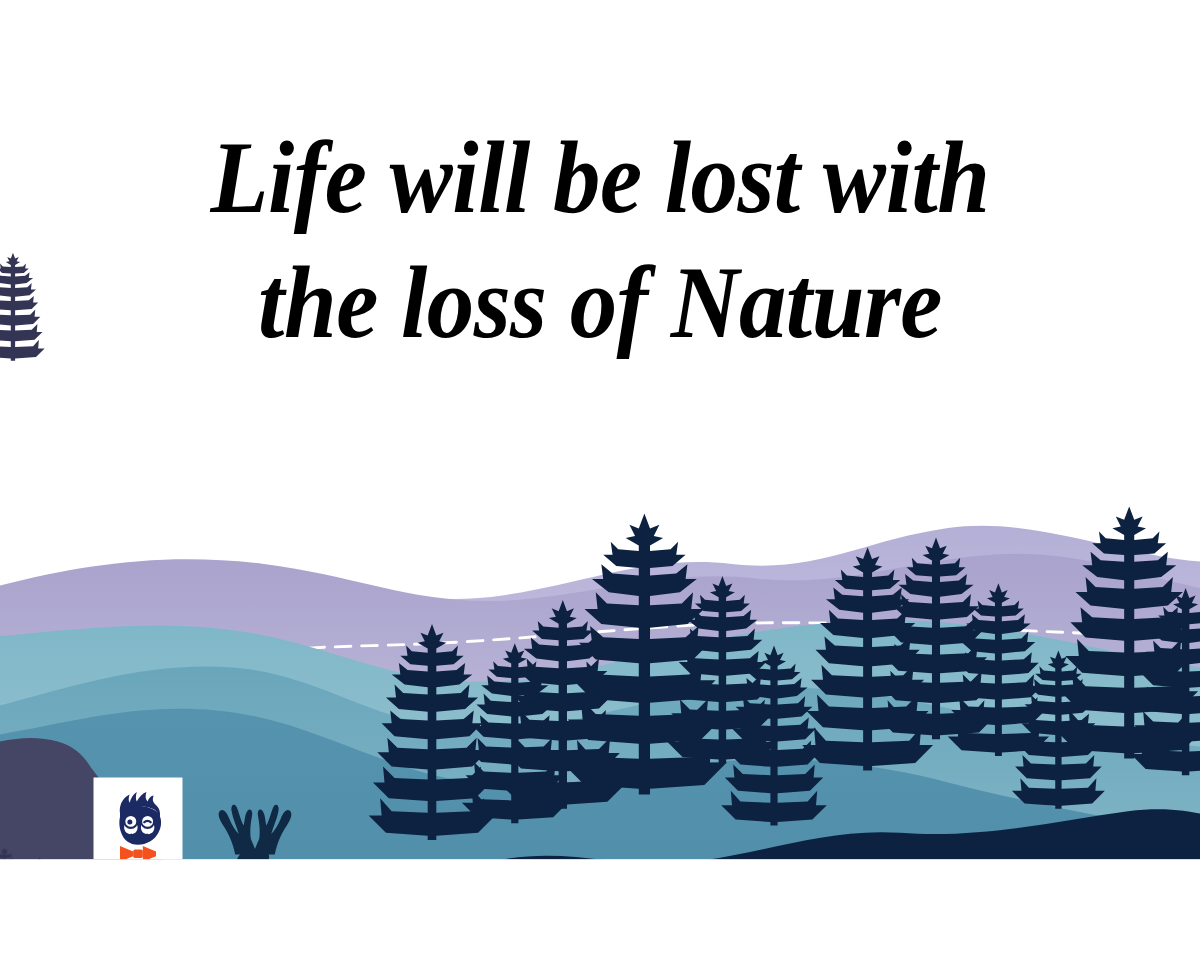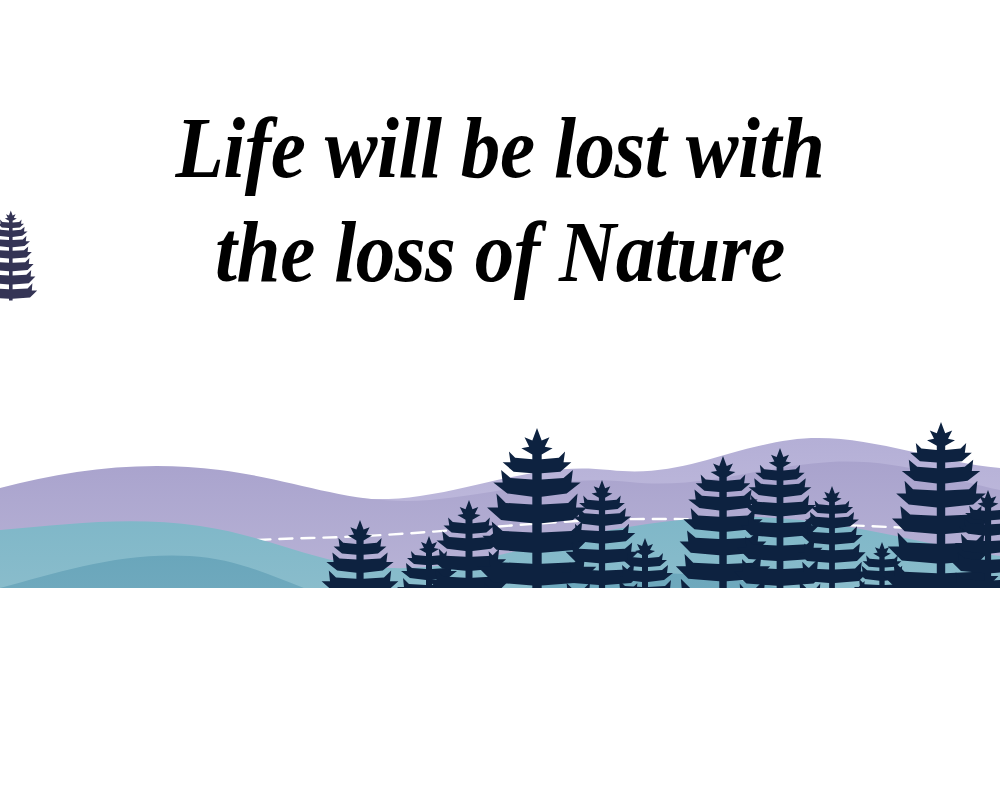--- a/index.html
+++ b/index.html
@@ -6,21 +6,21 @@
     margin: 0;
     padding: 0;
     background: #ffffff;
   }
   body {
     font-family: "Liberation Sans", sans-serif;
   }
   #poster {
     position: relative;
     width: 1000px;
-    height: 588px;
+    height: 716px;
     background: #ffffff;
     overflow: hidden;
   }
 
   
   #quote-block {
     position: absolute;
     left: 0;
     top: 96px;
     width: 1000px;

